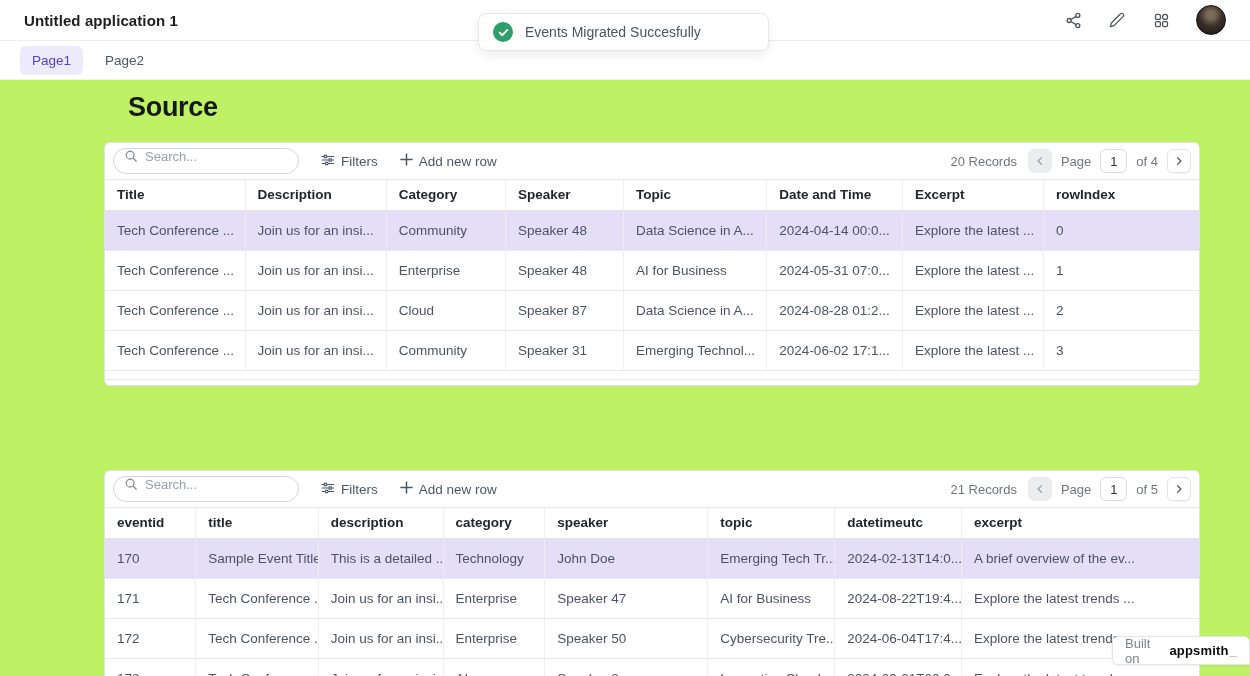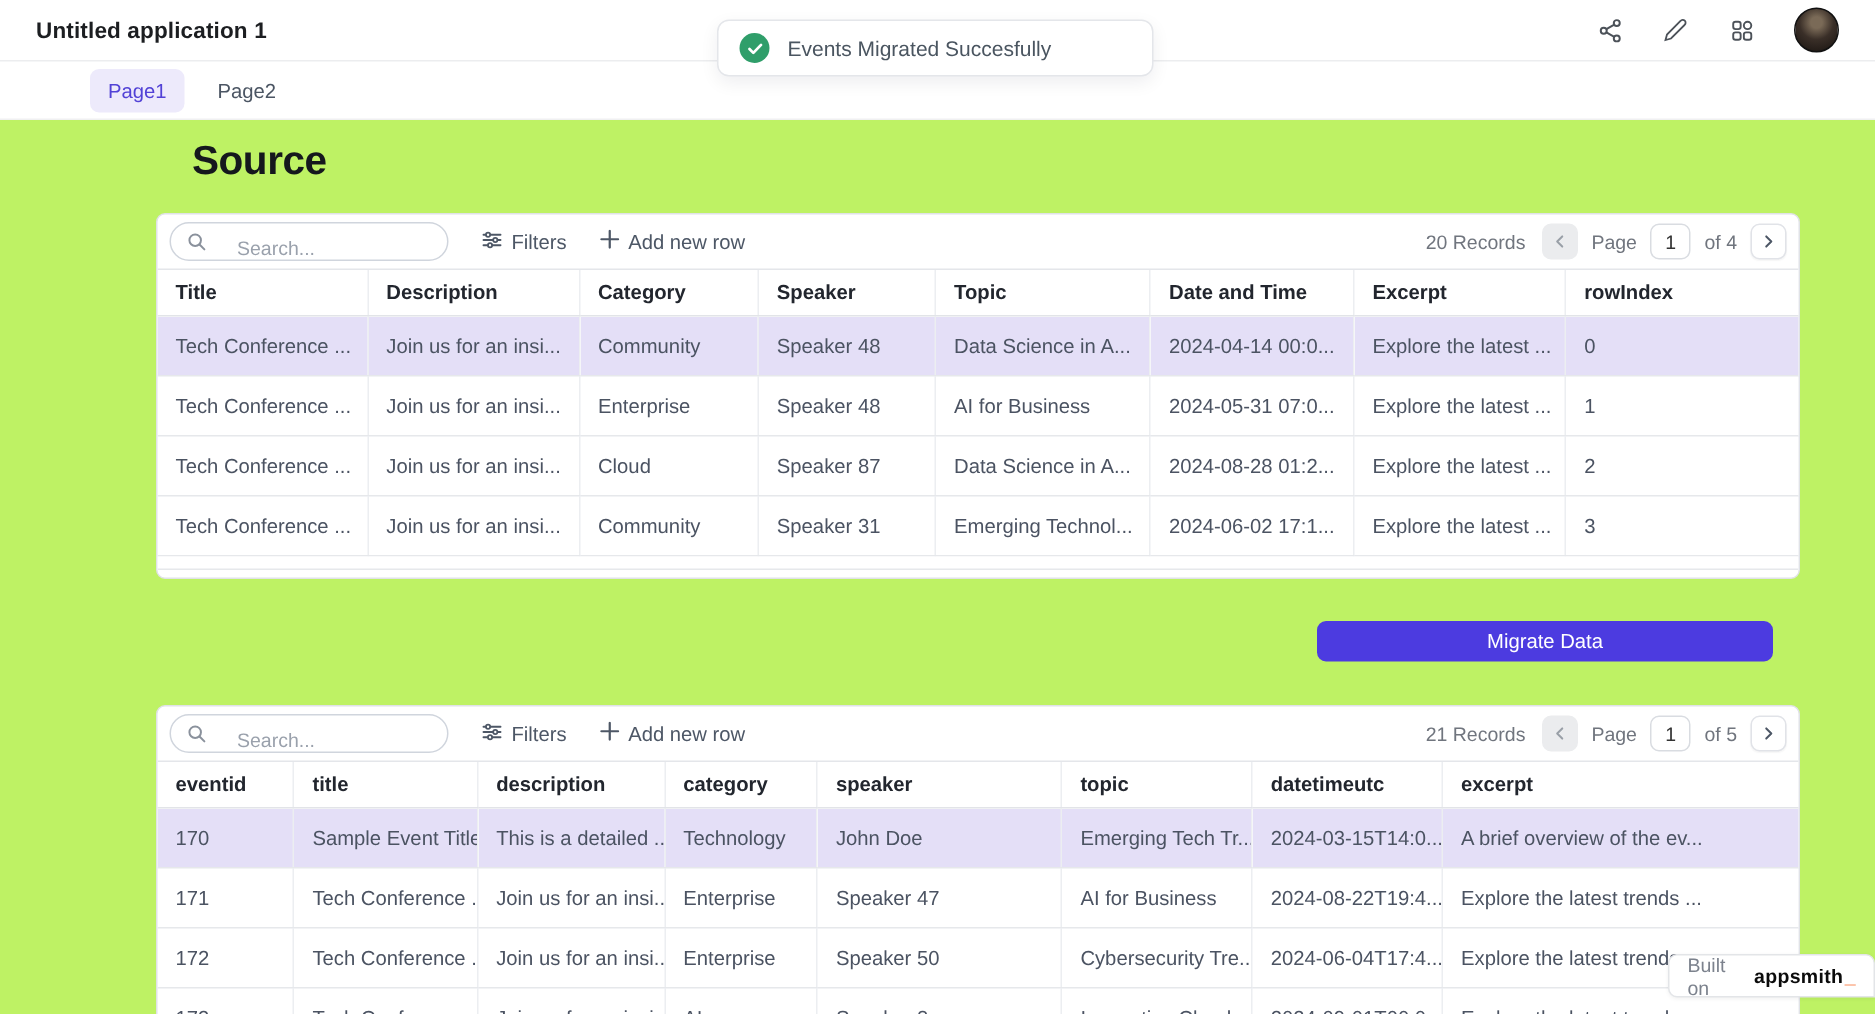--- a/index.html
+++ b/index.html
@@ -22,39 +22,39 @@
   .toast { position:absolute; left:478px; top:13px; width:291px; height:38px; background:#fff;
     border:1px solid #E4E6EA; border-radius:8px; box-shadow:0 4px 12px rgba(20,20,40,.07);
     display:flex; align-items:center; padding:12px 14px; gap:12px; z-index:20; }
   .toast-check { width:20px; height:20px; border-radius:50%; background:var(--success-green,#2F9E6A);
     display:inline-flex; align-items:center; justify-content:center; flex:none; }
   .toast-msg { font-size:14px; color:#4A5560; }
   
   .tabbar { position:absolute; top:41px; left:0; right:0; height:39px; background:#fff;
     display:flex; align-items:center; padding:0 20px; gap:10px; border-bottom:1px solid #F0F0F2; z-index:4; }
   .tab { font-size:13.5px; color:#4B5563; padding:7px 12px; border-radius:6px; cursor:pointer; }
-  .tab.active { background:var(--active-tab-bg,#EDEAFB); color:var(--active-tab-text,#5242D6);margin-left:40px; }
+  .tab.active { background:var(--active-tab-bg,#EDEAFB); color:var(--active-tab-text,#5242D6); }
   
   .canvas { position:absolute; top:80px; left:0; right:0; bottom:0; background:#bef264; overflow:hidden; }
   .section-title { position:absolute; left:128px; font-size:27px; font-weight:800; color:#15181D;
     letter-spacing:-.3px; font-family:"Liberation Sans", sans-serif; }
   #source-title { top:12px; }
   #dest-title { top:330px; }
   #migrate-btn { position:absolute; left:878px; top:334px; width:304px; height:27px;
     background:var(--accent,#4C3BE0); color:#fff; border:none; border-radius:6px;
     font-size:13.5px; font-family:"Liberation Sans", sans-serif; cursor:pointer; }
   
   .card { position:absolute; left:104px; width:1096px; background:#fff;
     border:1px solid #E0E2E7; border-radius:6px; overflow:hidden; }
   #source-card { top:62px; height:244px; }
   #dest-card { top:390px; height:300px; }
   .table-toolbar { height:37px; border-bottom:1px solid #E4E6EA; display:flex; align-items:center;
     padding:0 8px 0 8px; gap:22px; }
   .search-box { width:186px; height:26px; border:1px solid #D0D5DD; border-radius:14px;
-    display:flex; align-items:flex-end; padding:0 10px; gap:20px; background:#fff; }
+    display:flex; align-items:flex-start; padding:0 10px; gap:7px; background:#fff; }
   .search-box input { border:none; outline:none; font-size:13px; color:#333; width:100%;
     background:transparent; font-family:"Liberation Sans", sans-serif; }
   .search-box input::placeholder { color:#9AA1AC; }
   .toolbar-btn { display:flex; align-items:center; gap:6px; font-size:13.5px; color:#4D5766; cursor:pointer; }
   .pager { margin-left:auto; display:flex; align-items:center; gap:9px; font-size:13px; color:#70757E; }
   .records { margin-right:2px; }
   .nav-btn { width:24px; height:24px; border-radius:6px; display:inline-flex; align-items:center;
     justify-content:center; cursor:pointer; }
   .nav-btn.prev { background:#EBECEE; border:1px solid #EBECEE; color:#9AA0A8; }
   .nav-btn.next { background:#fff; border:1px solid #E1E3E8; color:#4D5766; box-shadow:0 1px 1px rgba(0,0,0,.04); }
@@ -238,21 +238,20 @@
             <td>Emerging Technol...</td>
             <td>2024-06-02 17:1...</td>
             <td>Explore the latest ...</td>
             <td>3</td>
           </tr>
         </tbody>
     </table>
     <div class="partial-row"></div>
   </div>
 
-  <button id="migrate-btn">Migrate Data</button>
 
   <div class="card" id="dest-card">
     <div class="table-toolbar">
       <div class="search-box">
         <span>
           <svg width="14" height="14" viewBox="0 0 16 16" fill="none" stroke="#8A919C" stroke-width="1.5" stroke-linecap="round">
             <circle cx="7" cy="7" r="4.4"></circle>
               <line x1="10.5" y1="10.5" x2="14" y2="14"></line>
           </svg>
         </span>
@@ -311,21 +310,21 @@
           </tr>
         </thead>
       <tbody>
           <tr class="selected">
             <td>170</td>
             <td>Sample Event Title</td>
             <td>This is a detailed ...</td>
             <td>Technology</td>
             <td>John Doe</td>
             <td>Emerging Tech Tr...</td>
-            <td>2024-03-15T14:0...</td>
+            <td>2024-02-13T14:0...</td>
             <td>A brief overview of the ev...</td>
           </tr>
           <tr>
             <td>171</td>
             <td>Tech Conference ...</td>
             <td>Join us for an insi...</td>
             <td>Enterprise</td>
             <td>Speaker 47</td>
             <td>AI for Business</td>
             <td>2024-08-22T19:4...</td>

